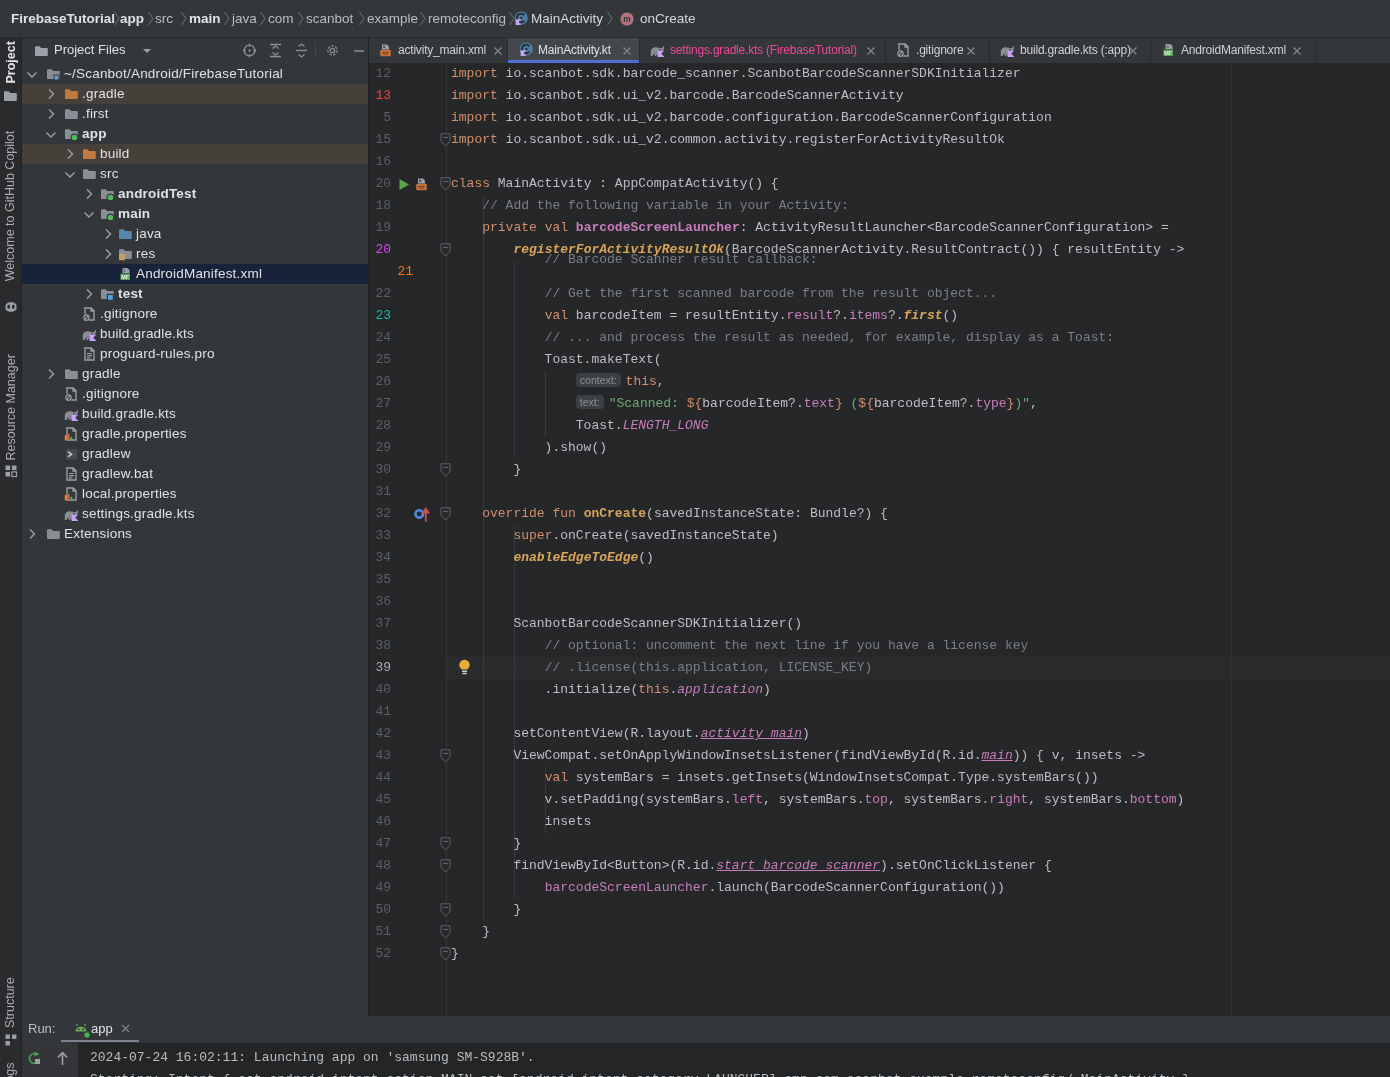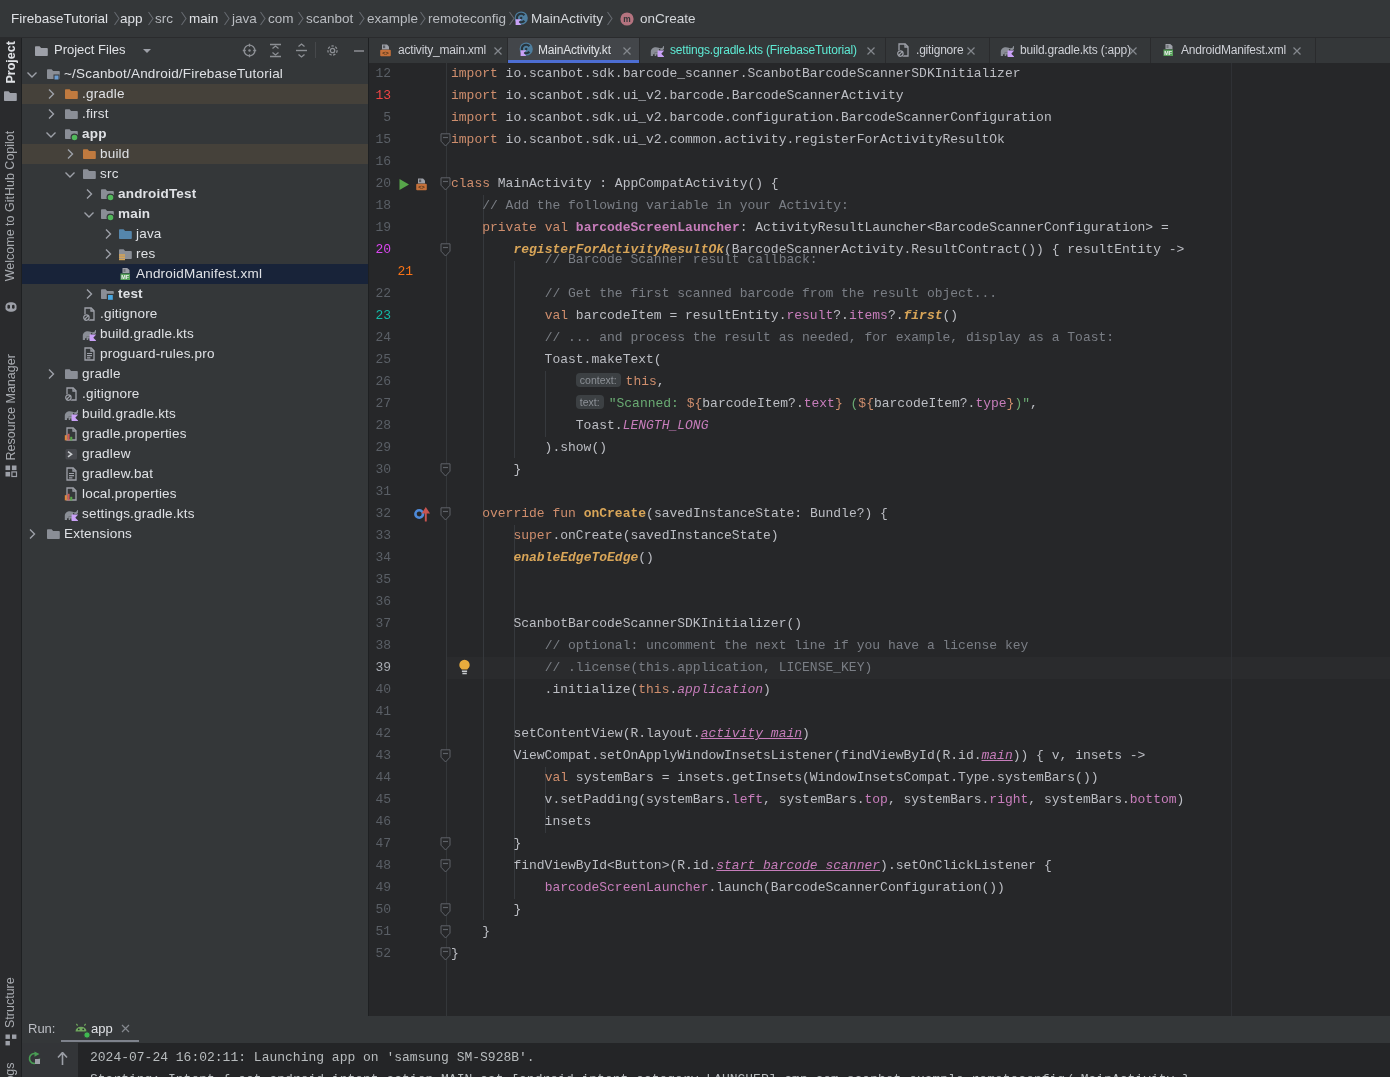--- a/index.html
+++ b/index.html
@@ -10,21 +10,21 @@
 .k{color:#CF8E6D}.c{color:#7A7E85}.s{color:#6AAB73}.t{color:#CF8E6D}
 .fd{color:#D8A558;font-weight:bold}.fi{color:#D8A558;font-weight:bold;font-style:italic}
 .p{color:#C77DBB;font-weight:bold}.pp{color:#C77DBB}.ppi{color:#C77DBB;font-style:italic}
 .pui{color:#C77DBB;font-style:italic;text-decoration:underline}
 .badge{display:inline-block;background:#3C4043;color:#8C9096;border-radius:4px;
  font:10.5px/14px "Liberation Sans";padding:0 4px;vertical-align:1px;margin-right:5px}
 .trow{position:absolute;left:0;height:20px;width:346px}
 .tlab{position:absolute;top:2px;font:13.5px/16px "Liberation Sans";color:#DFE1E5;letter-spacing:.2px;white-space:pre}
 .tabt{position:absolute;top:5px;font:12px/16px "Liberation Sans";color:#CED0D6;letter-spacing:-.2px;white-space:pre}
 .bc{position:absolute;top:11px;font:13.5px/16px "Liberation Sans";color:#B9BCC1;white-space:pre}
-.bcb{font-weight:normal;color:#DFE1E5}
+.bcb{font-weight:bold;color:#DFE1E5}
 .sep{position:absolute;top:11px}
 </style></head><body>
 
 <div class="abs" style="left:0;top:0;width:1390px;height:38px;background:#343739"></div>
 <div class="bc bcb" style="left:11px">FirebaseTutorial</div>
 <div class="bc bcb" style="left:120px">app</div>
 <div class="bc" style="left:155px">src</div>
 <div class="bc bcb" style="left:189px">main</div>
 <div class="bc" style="left:232px">java</div>
 <div class="bc" style="left:268px">com</div>
@@ -332,21 +332,21 @@
 <svg class="abs" width="10" height="10" viewBox="0 0 10 10" style="left:622px;top:46px">
     <path d="M1.5 1.5 L8.5 8.5 M8.5 1.5 L1.5 8.5" stroke="#84888E" stroke-width="1.2"></path>
   </svg>
 <div class="abs" style="left:639px;top:38px;width:1px;height:25px;background:#2A2B2D"></div>
 <div class="abs" style="left:650px;top:43px"><svg width="14" height="14" viewBox="0 0 14 14" style="">
       <path d="M0.8 13 V8.8 C0.8 6 2.9 4.2 5.9 4.2 c2.2 0 3.4 1.1 5 1.1 c1.3 0 2.1-.8 2.2-2.2 l1.6.3 c-.1 2.4-1.6 3.9-3.9 3.9 -.6 0-1.2-.1-1.7-.3 V9.6 H4.7 v1.7 H3 V13 z" fill="#8A8E96"></path>
       <path d="M4.7 9.6 h4.4 V13 H7.5 v-1.6 H6.2 V13 H4.7 z" fill="#8A8E96"></path>
       <circle cx="9.6" cy="6.7" r=".75" fill="#343739"></circle>
       <path d="M7.6 7.4 h6.8 l-3.1 3.3 3.1 3.3 H7.6 z" fill="#C9A1F6"></path>
     </svg></div>
-<div class="tabt" style="left:670px;top:42px;color:#5eead4">settings.gradle.kts (FirebaseTutorial)</div>
+<div class="tabt" style="left:670px;top:42px;color:#ec4899">settings.gradle.kts (FirebaseTutorial)</div>
 <svg class="abs" width="10" height="10" viewBox="0 0 10 10" style="left:866px;top:46px">
     <path d="M1.5 1.5 L8.5 8.5 M8.5 1.5 L1.5 8.5" stroke="#84888E" stroke-width="1.2"></path>
   </svg>
 <div class="abs" style="left:885px;top:38px;width:1px;height:25px;background:#2A2B2D"></div>
 <div class="abs" style="left:896px;top:43px"><svg width="14" height="14" viewBox="0 0 14 14" style="">
       <path d="M3 1 h6.2 L12 3.8 V13 H3 z" fill="none" stroke="#9DA0A8" stroke-width="1.3"></path>
       <path d="M9 1 v3 h3" fill="none" stroke="#9DA0A8" stroke-width="1.3"></path>
       <circle cx="4.4" cy="10.6" r="3.6" fill="#343739"></circle>
       <circle cx="4.4" cy="10.6" r="2.7" fill="none" stroke="#9DA0A8" stroke-width="1.2"></circle>
       <path d="M2.5 12.5 L6.3 8.7" stroke="#9DA0A8" stroke-width="1.2"></path>

